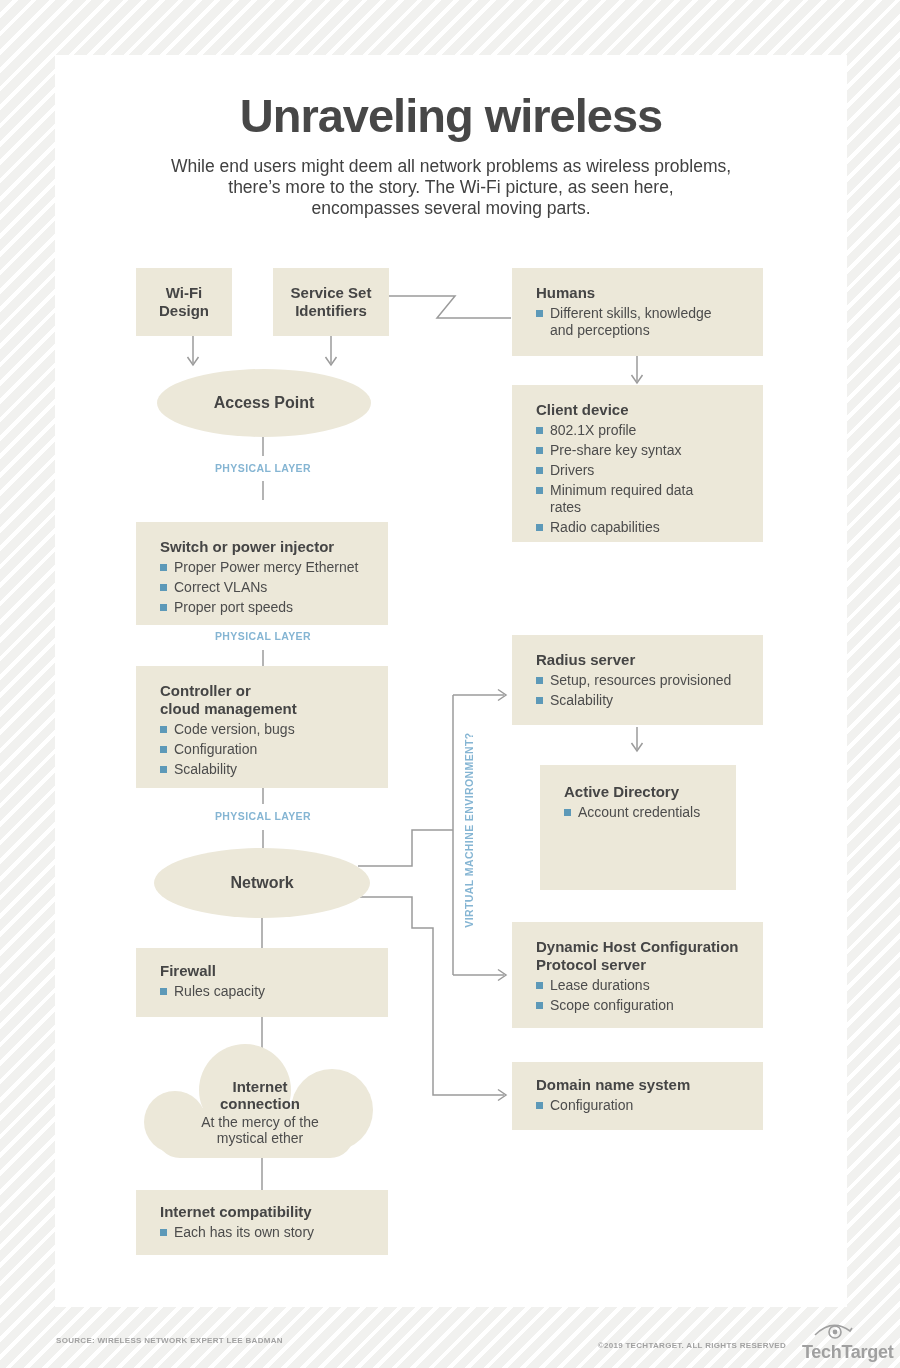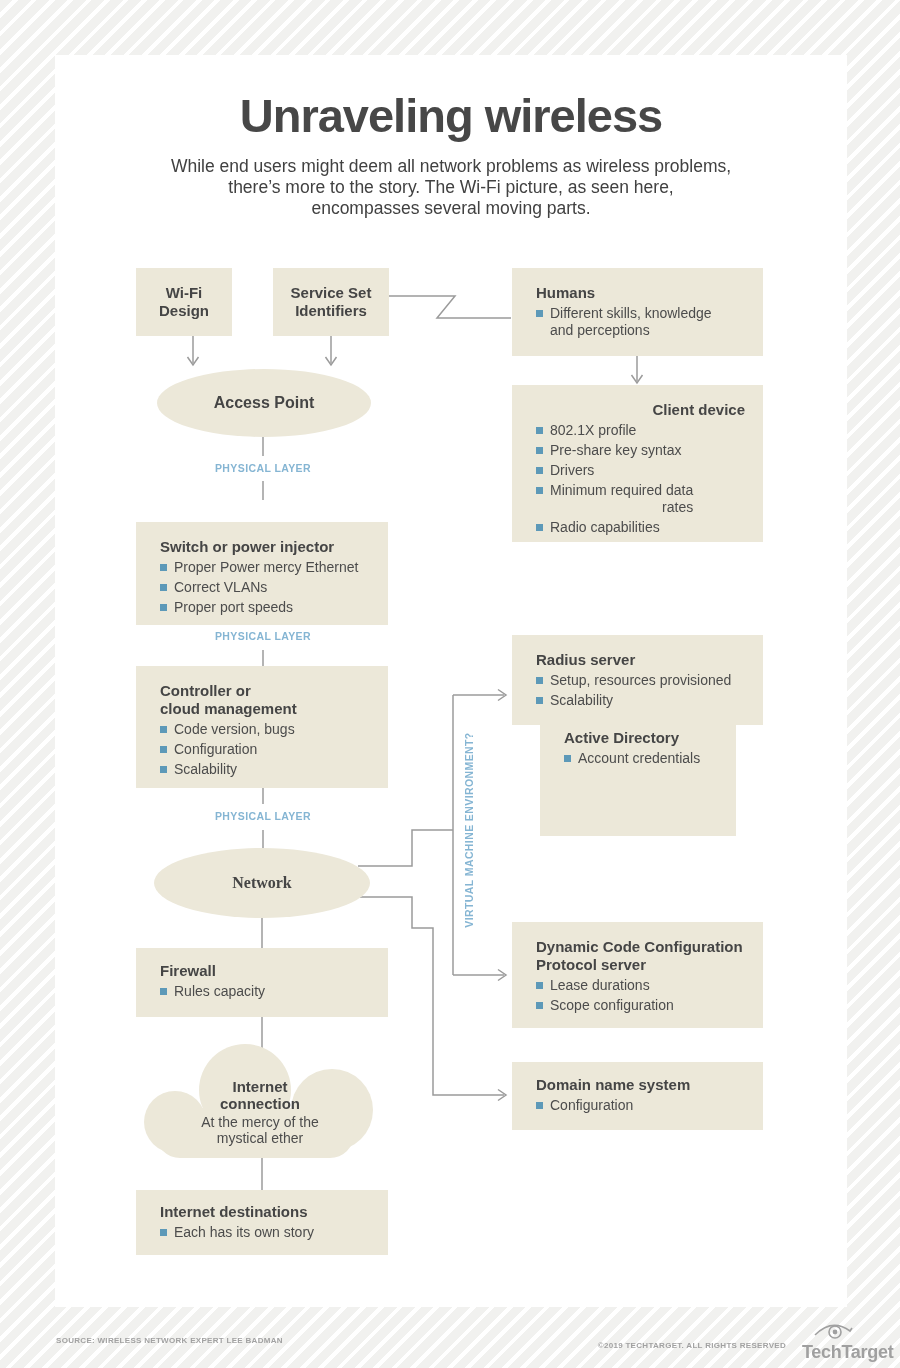--- a/index.html
+++ b/index.html
@@ -124,21 +124,21 @@
       </li>
   </ul>
 </div>
 
 <div class="ellipse" style="left:157px;top:369px;width:214px;height:68px;">
   <span>Access Point</span>
 </div>
 
 <div class="pl-label" style="left:183px;top:462px;">PHYSICAL LAYER</div>
 
-<div class="box" style="left:512px;top:385px;width:251px;height:157px;text-align:right;">
+<div class="box" style="left:512px;top:385px;width:251px;height:157px;">
   <div class="box-title">Client device</div>
   <ul class="bullets">
     <li class="bullet-item">
         <span class="sq"></span>
         <span class="bullet-text">802.1X profile</span>
       </li>
     <li class="bullet-item">
         <span class="sq"></span>
         <span class="bullet-text">Pre-share key syntax</span>
       </li>
@@ -206,48 +206,48 @@
         <span class="sq"></span>
         <span class="bullet-text">Setup, resources provisioned</span>
       </li>
     <li class="bullet-item">
         <span class="sq"></span>
         <span class="bullet-text">Scalability</span>
       </li>
   </ul>
 </div>
 
-<div class="box" style="left:540px;top:711px;width:196px;height:125px;padding-top:18px;">
+<div class="box" style="left:540px;top:765px;width:196px;height:125px;padding-top:18px;">
   <div class="box-title">Active Directory</div>
   <ul class="bullets">
     <li class="bullet-item">
         <span class="sq"></span>
         <span class="bullet-text">Account credentials</span>
       </li>
   </ul>
 </div>
 
-<div class="ellipse" style="left:154px;top:848px;width:216px;height:70px;font-family:Liberation Serif, serif;">
+<div class="ellipse" style="left:154px;top:848px;width:216px;height:70px;">
   <span>Network</span>
 </div>
 
 <div class="vm-label">VIRTUAL MACHINE ENVIRONMENT?</div>
 
 <div class="box" style="left:136px;top:948px;width:252px;height:69px;padding-top:14px;">
   <div class="box-title">Firewall</div>
   <ul class="bullets">
     <li class="bullet-item">
         <span class="sq"></span>
         <span class="bullet-text">Rules capacity</span>
       </li>
   </ul>
 </div>
 
 <div class="box" style="left:512px;top:922px;width:251px;height:106px;">
-  <div class="box-title">Dynamic Code Configuration
+  <div class="box-title">Dynamic Host Configuration
 Protocol server</div>
   <ul class="bullets">
     <li class="bullet-item">
         <span class="sq"></span>
         <span class="bullet-text">Lease durations</span>
       </li>
     <li class="bullet-item">
         <span class="sq"></span>
         <span class="bullet-text">Scope configuration</span>
       </li>
@@ -271,21 +271,21 @@
   <rect class="cloud-fill" x="16" y="68" width="198" height="50" rx="24"></rect>
 </svg>
 <div class="cloud-text">
   <div class="cloud-title">Internet
 connection</div>
   <div class="cloud-sub">At the mercy of the
 mystical ether</div>
 </div>
 
 <div class="box" style="left:136px;top:1190px;width:252px;height:65px;padding-top:13px;">
-  <div class="box-title">Internet destinations</div>
+  <div class="box-title">Internet compatibility</div>
   <ul class="bullets">
     <li class="bullet-item">
         <span class="sq"></span>
         <span class="bullet-text">Each has its own story</span>
       </li>
   </ul>
 </div>
 
 <div class="footer-source">SOURCE: WIRELESS NETWORK EXPERT LEE BADMAN</div>
 <div class="footer-copyright">©2019 TECHTARGET. ALL RIGHTS RESERVED</div>

